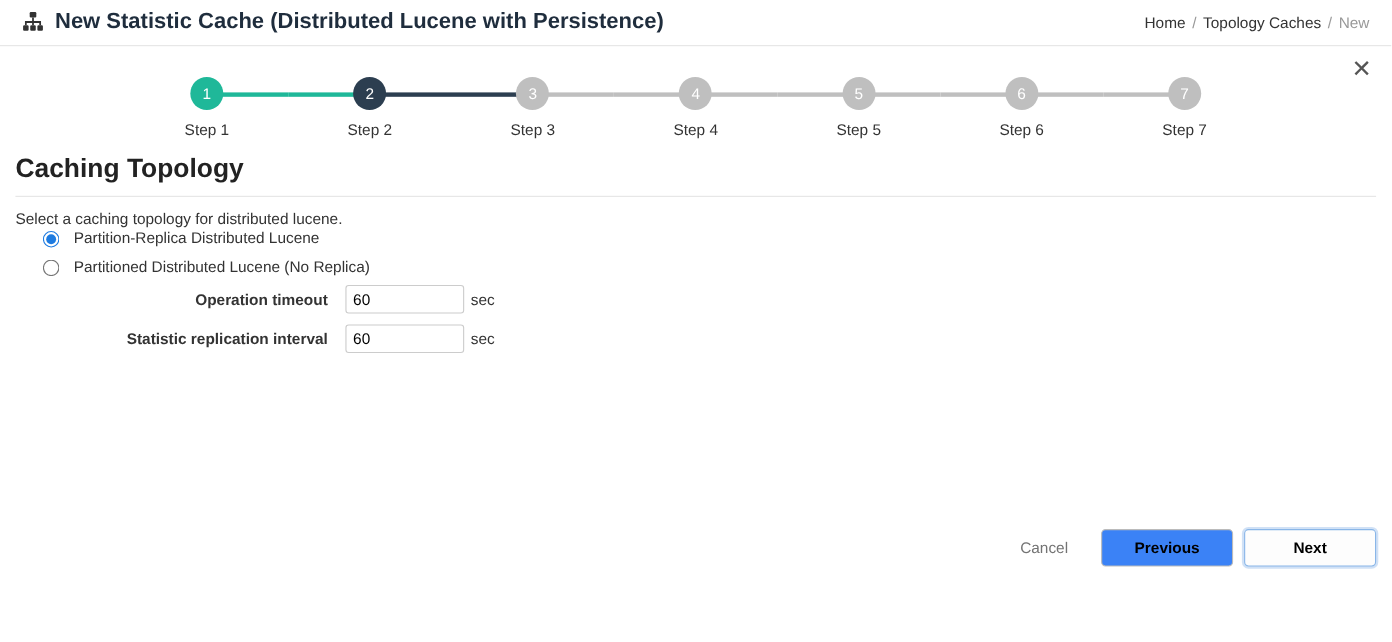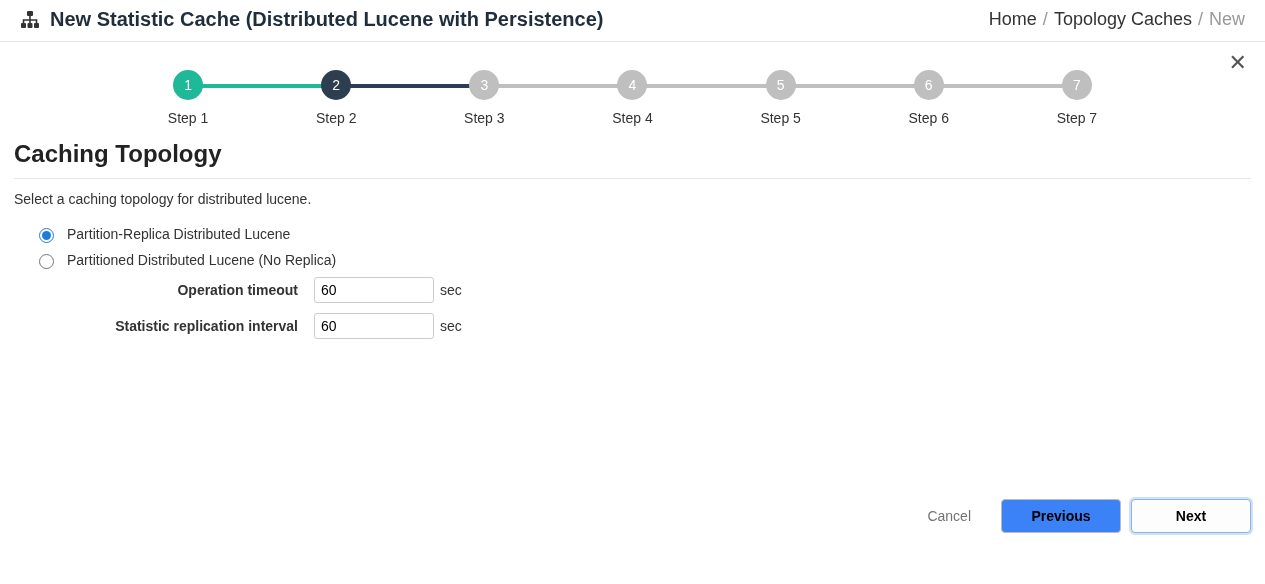--- a/index.html
+++ b/index.html
@@ -26,21 +26,21 @@
   .header-icon svg { display: block; }
   .header-title {
     font-size: 20px;
     font-weight: 600;
     color: #1f2d3d;
   }
   .breadcrumb {
     display: flex;
     align-items: center;
     gap: 6px;
-    font-size: 18px;
+    font-size: 14px;
   }
   .breadcrumb a { color: #333; text-decoration: none; }
   .breadcrumb .sep { color: #999; }
   .breadcrumb .current { color: #999; }
   .content {
     padding: 14px 14px 0 14px;
     position: relative;
   }
   .close-btn {
     position: absolute;
@@ -101,21 +101,20 @@
     font-size: 24px;
     font-weight: 600;
     color: #222;
     padding: 6px 0 10px 0;
     border-bottom: 1px solid #e5e5e5;
     margin: 0 0 12px 0;
   }
   .helper {
     font-size: 14px;
     color: #333;
-    margin-bottom: 18px;
   }
   .radio-group { padding-left: 20px; }
   .radio-row {
     display: flex;
     align-items: center;
     gap: 10px;
     margin-bottom: 8px;
   }
   .radio-row input[type=radio] {
     width: 15px; height: 15px; accent-color: #1e7be0;
@@ -130,21 +129,21 @@
     align-items: center;
     margin-bottom: 10px;
   }
   .form-label {
     width: 300px;
     text-align: right;
     font-weight: 700;
     padding-right: 16px;
   }
   .form-input {
-    width: 120px;
+    width: 108px;
     padding: 4px 6px;
     border: 1px solid #ccc;
     border-radius: 3px;
     font-size: 14px;
   }
   .form-suffix { margin-left: 6px; color: #333; }
   .footer {
     display: flex;
     justify-content: flex-end;
     align-items: center;

